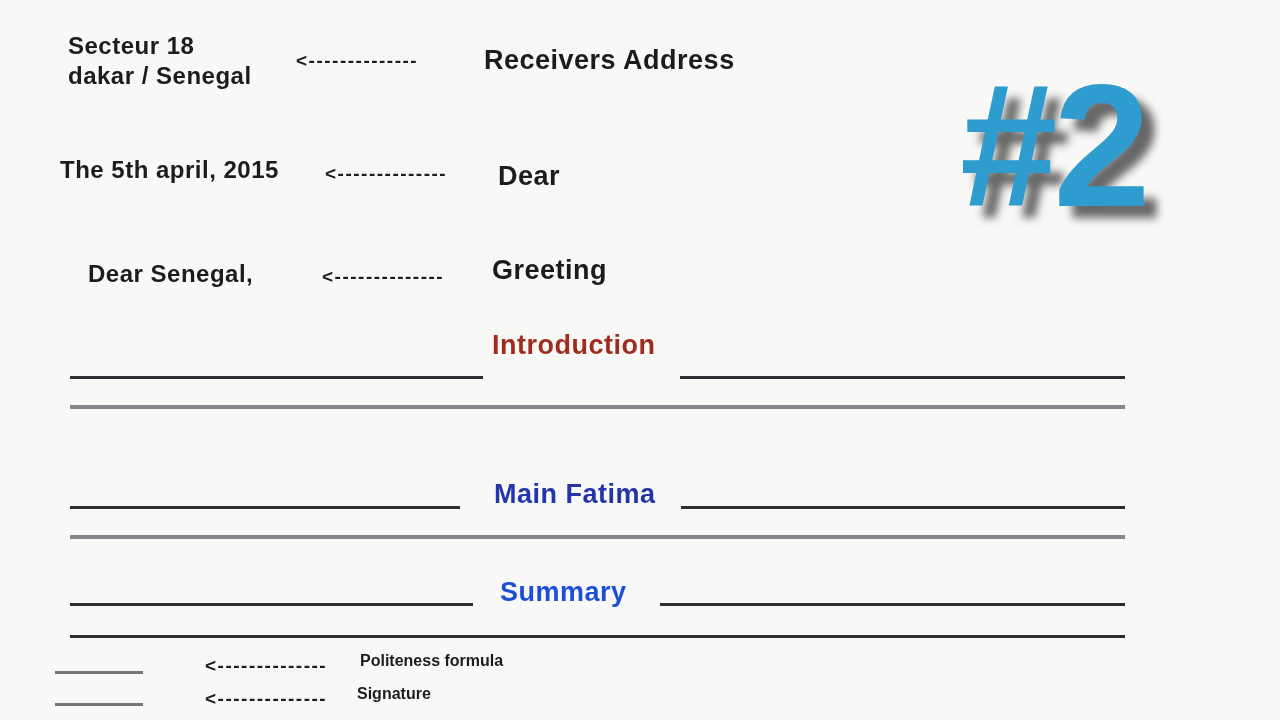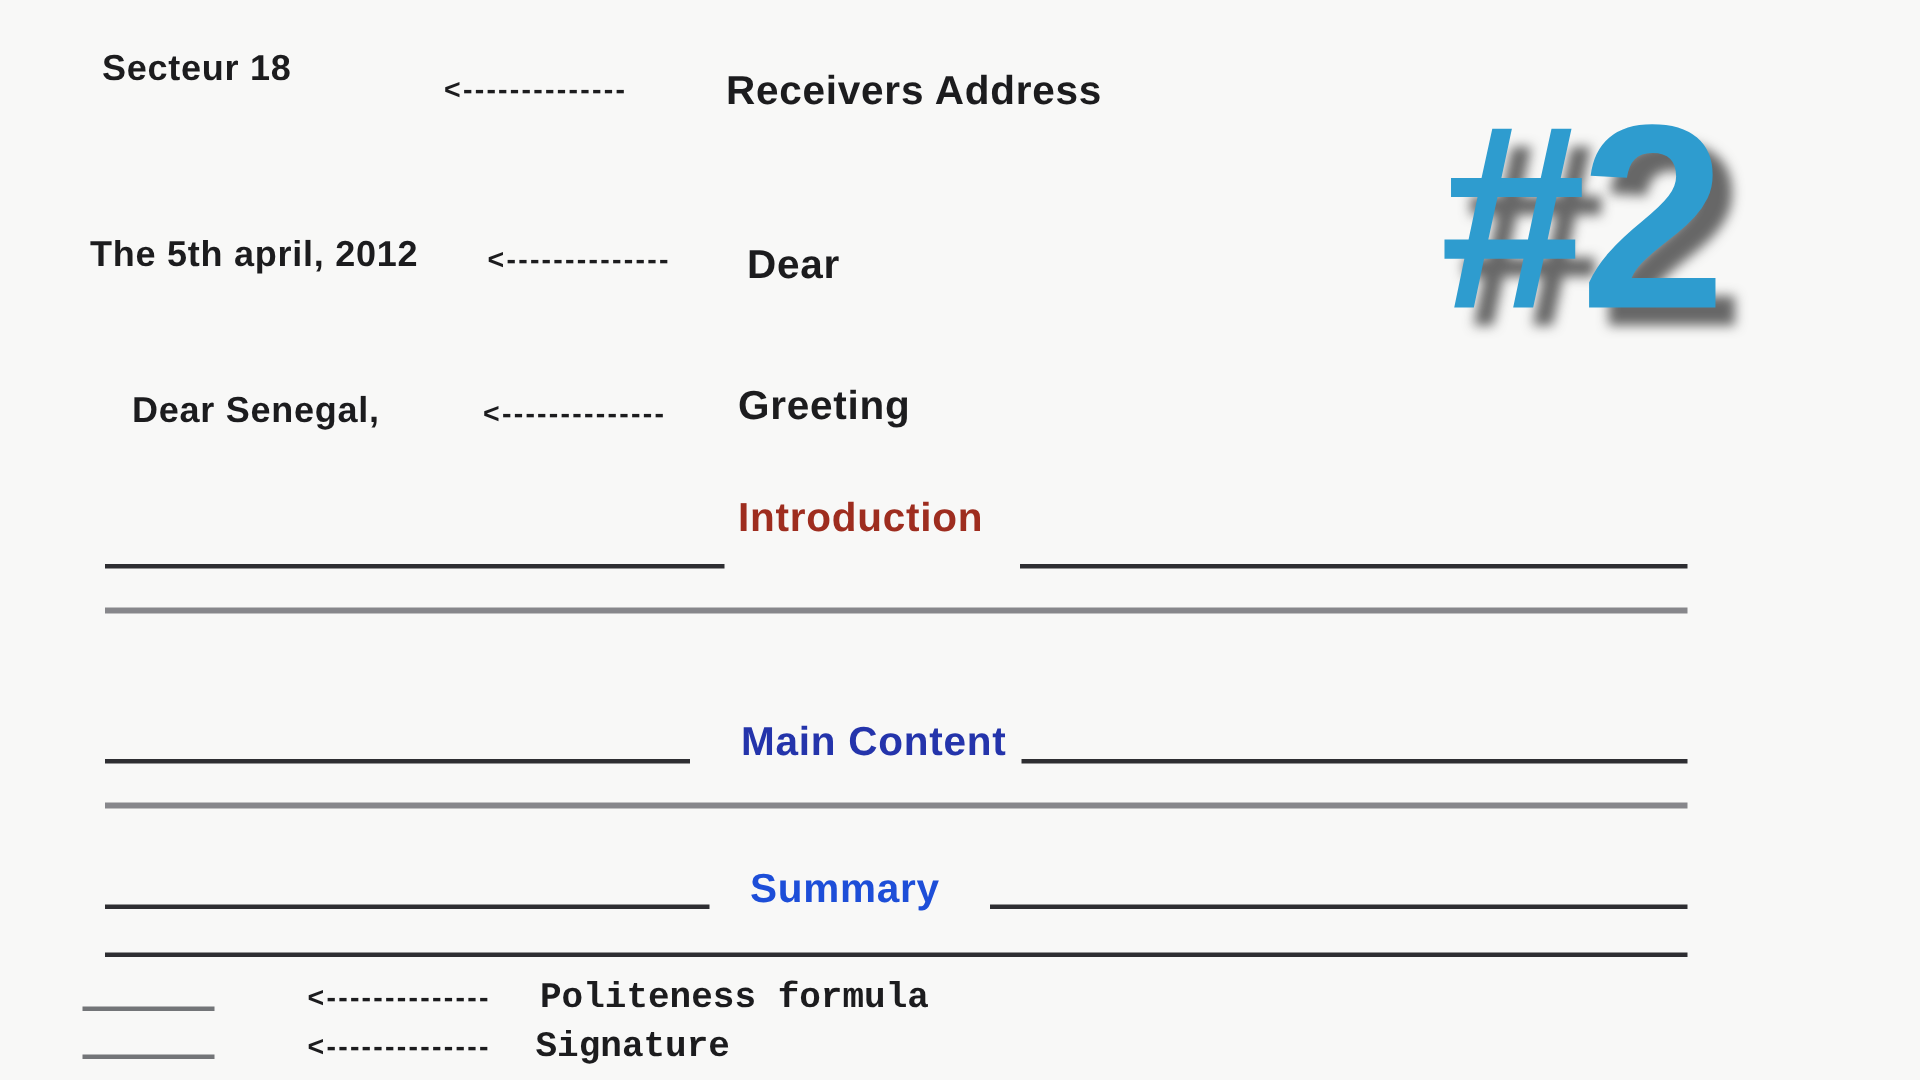--- a/index.html
+++ b/index.html
@@ -16,21 +16,21 @@
     color: #1c1c1e;
   }
   .abs { position: absolute; }
   .txt {
     font-weight: bold;
     white-space: nowrap;
   }
   .value-txt   { font-size: 24px; letter-spacing: 0.5px; }
   .label-txt   { font-size: 27px; letter-spacing: 0.5px; }
   .arrow-txt   { font-size: 19px; letter-spacing: 1.5px; color: #1c1c1e; }
-  .footer-txt  { font-size: 24px; font-family: Liberation Mono, monospace; }
+  .footer-txt  { font-size: 16px; }
   .line {
     position: absolute;
     background: #2e2e32;
     height: 3px;
   }
   .line-gray {
     background: #87878b;
     height: 4px;
   }
   .line-short {
@@ -46,39 +46,40 @@
     line-height: 1;
     letter-spacing: -4px;
     text-shadow: 13px 12px 8px rgba(55,55,55,0.75);
   }
 </style>
 </head>
 <body>
 
 <div class="abs txt value-txt" style="left:68px; top:31px; line-height:30px;">
   <div>Secteur 18</div>
+  <div>dakar / Senegal</div>
 </div>
 <div class="abs txt arrow-txt" style="left:296px; top:50px;">&lt;--------------</div>
 <div class="abs txt label-txt" style="left:484px; top:45px;">Receivers Address</div>
 
-<div class="abs txt value-txt" style="left:60px; top:156px;">The 5th april, 2012</div>
+<div class="abs txt value-txt" style="left:60px; top:156px;">The 5th april, 2015</div>
 <div class="abs txt arrow-txt" style="left:325px; top:163px;">&lt;--------------</div>
 <div class="abs txt label-txt" style="left:498px; top:161px;">Dear</div>
 
 <div class="abs txt value-txt" style="left:88px; top:260px;">Dear Senegal,</div>
 <div class="abs txt arrow-txt" style="left:322px; top:266px;">&lt;--------------</div>
 <div class="abs txt label-txt" style="left:492px; top:255px;">Greeting</div>
 
 <div class="line" style="left:70px; top:376px; width:413px;"></div>
 <div class="abs txt label-txt" style="left: 492px; top: 330px; color: rgb(158, 45, 31);">Introduction</div>
 <div class="line" style="left:680px; top:376px; width:445px;"></div>
 <div class="line line-gray" style="left:70px; top:405px; width:1055px;"></div>
 
 <div class="line" style="left:70px; top:506px; width:390px;"></div>
-<div class="abs txt label-txt" style="left: 494px; top: 479px; color: rgb(36, 52, 171);">Main Content</div>
+<div class="abs txt label-txt" style="left: 494px; top: 479px; color: rgb(36, 52, 171);">Main Fatima</div>
 <div class="line" style="left:681px; top:506px; width:444px;"></div>
 <div class="line line-gray" style="left:70px; top:535px; width:1055px;"></div>
 
 <div class="line" style="left:70px; top:603px; width:403px;"></div>
 <div class="abs txt label-txt" style="left: 500px; top: 577px; color: #1d4ed8;">Summary</div>
 <div class="line" style="left:660px; top:603px; width:465px;"></div>
 <div class="line" style="left:70px; top:635px; width:1055px;"></div>
 
 <div class="line line-short" style="left:55px; top:671px; width:88px;"></div>
 <div class="abs txt arrow-txt" style="left:205px; top:655px;">&lt;--------------</div>

